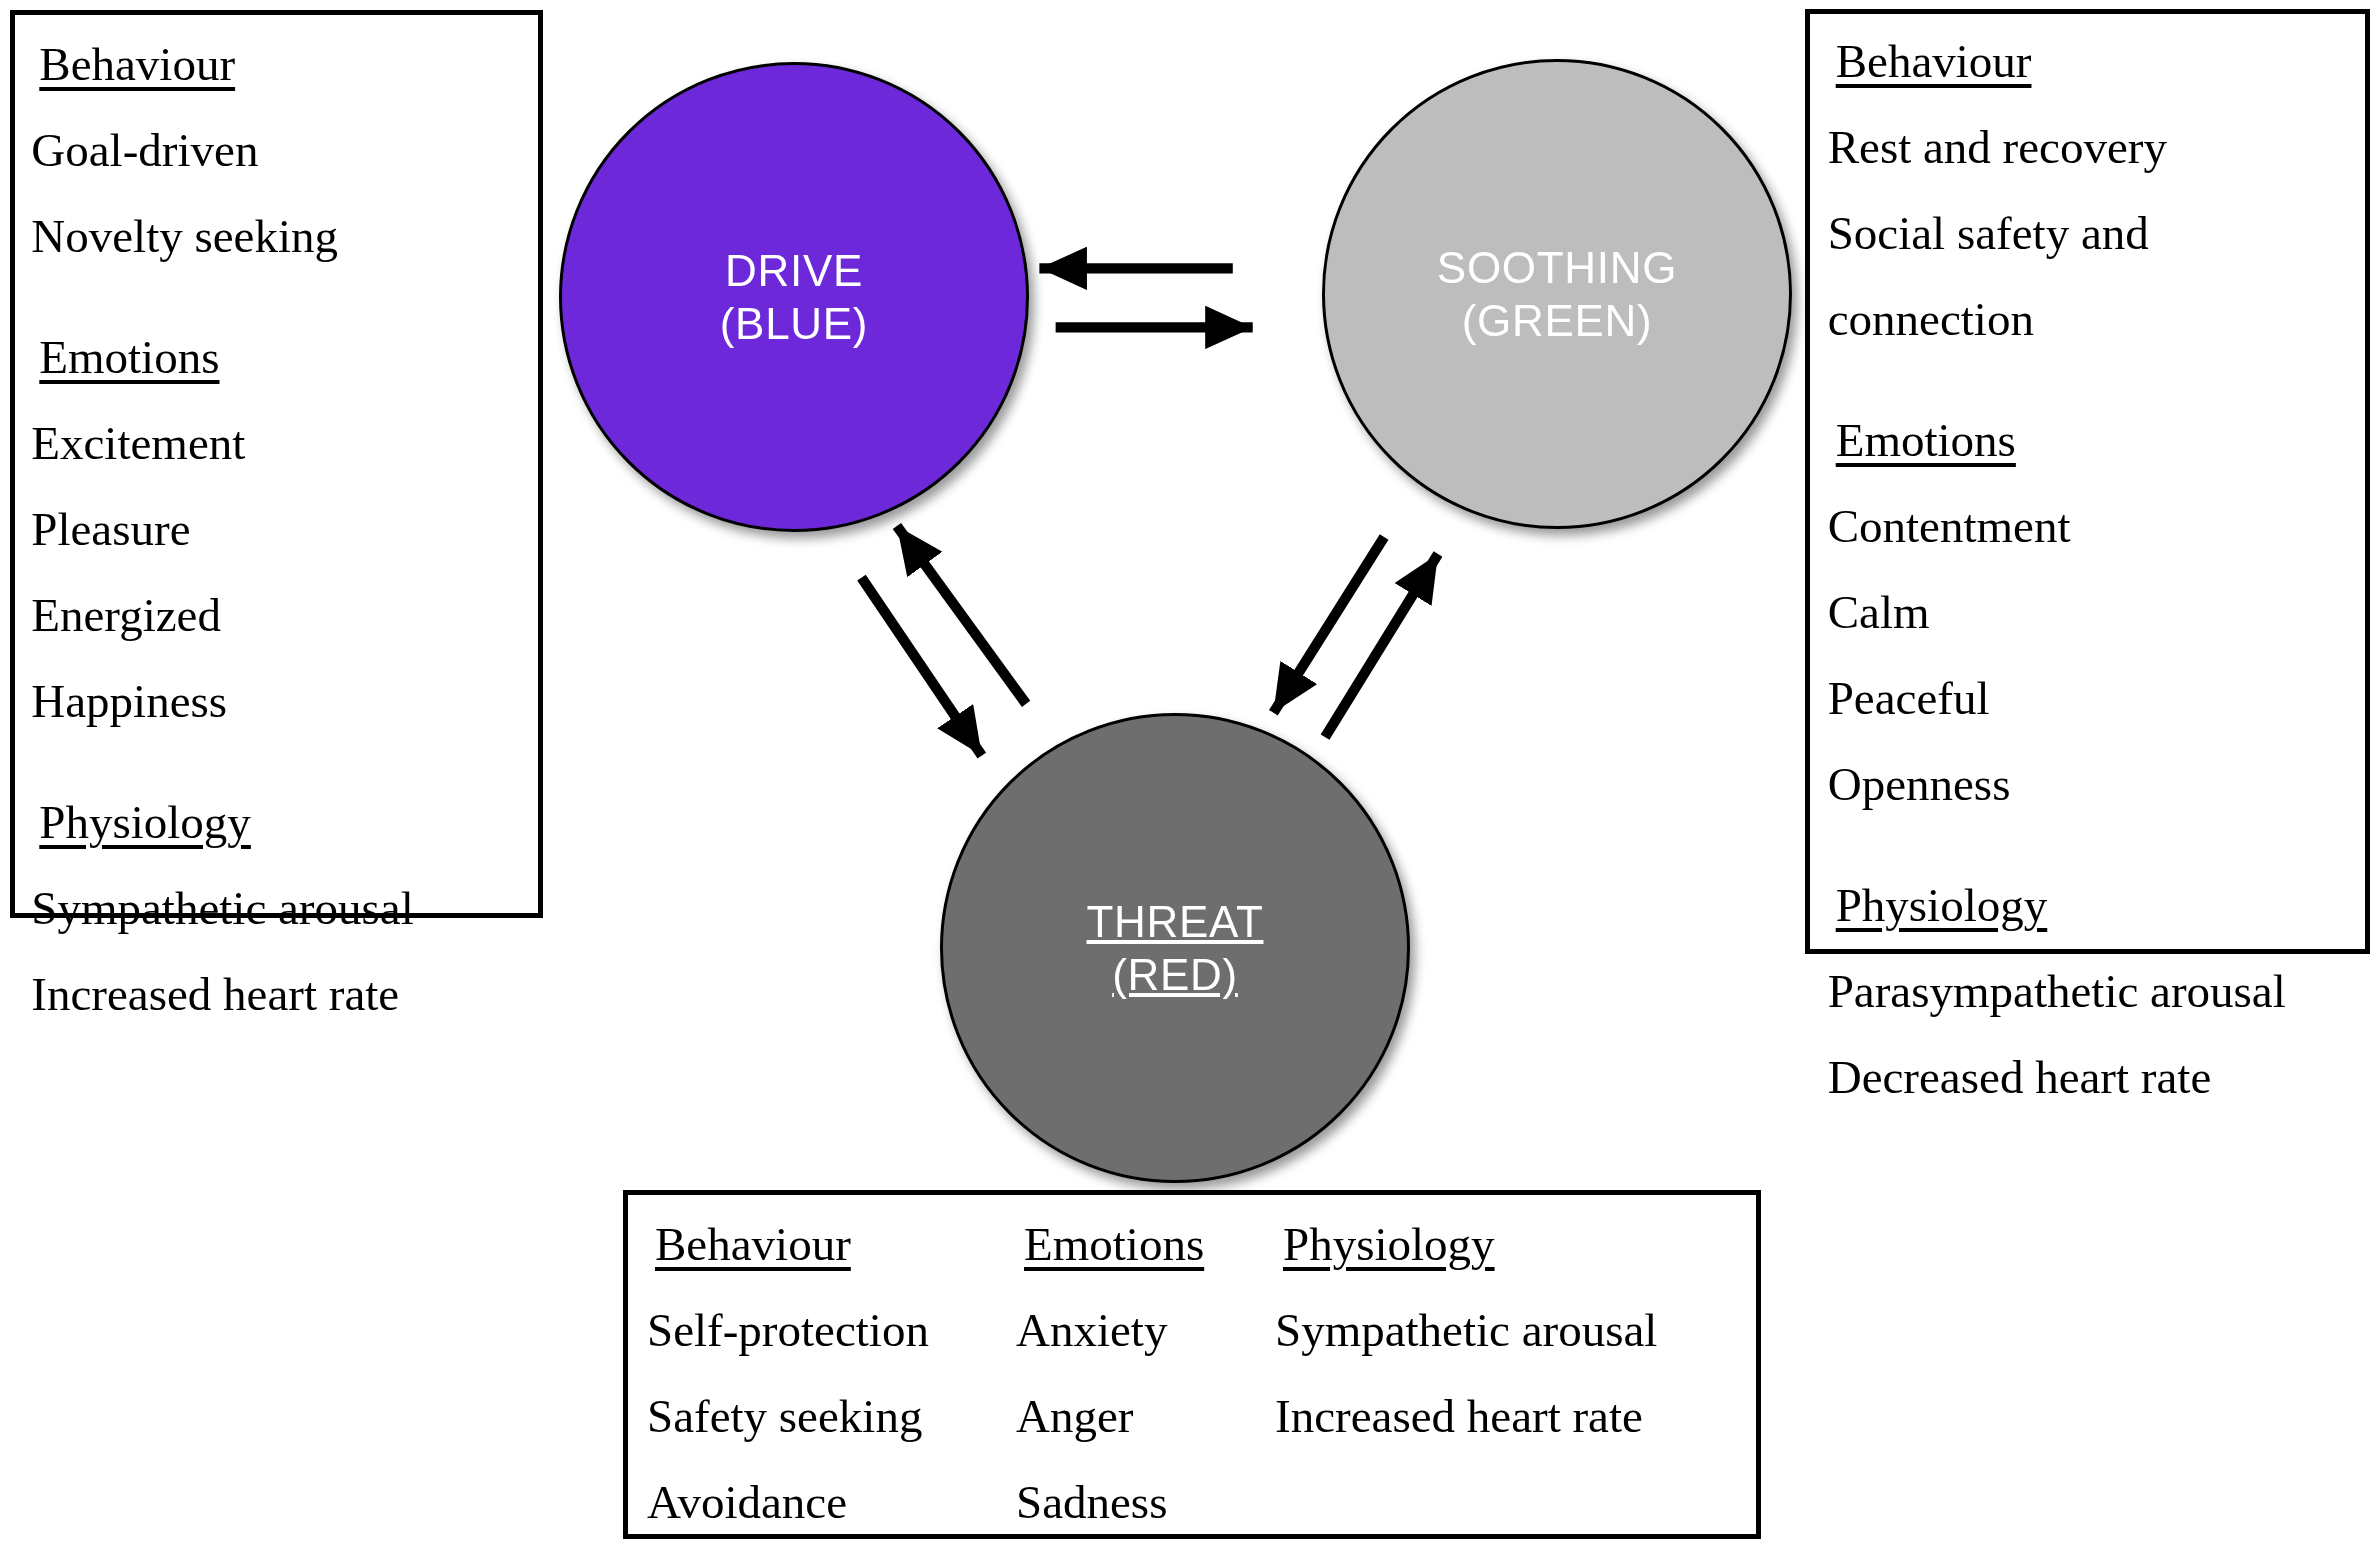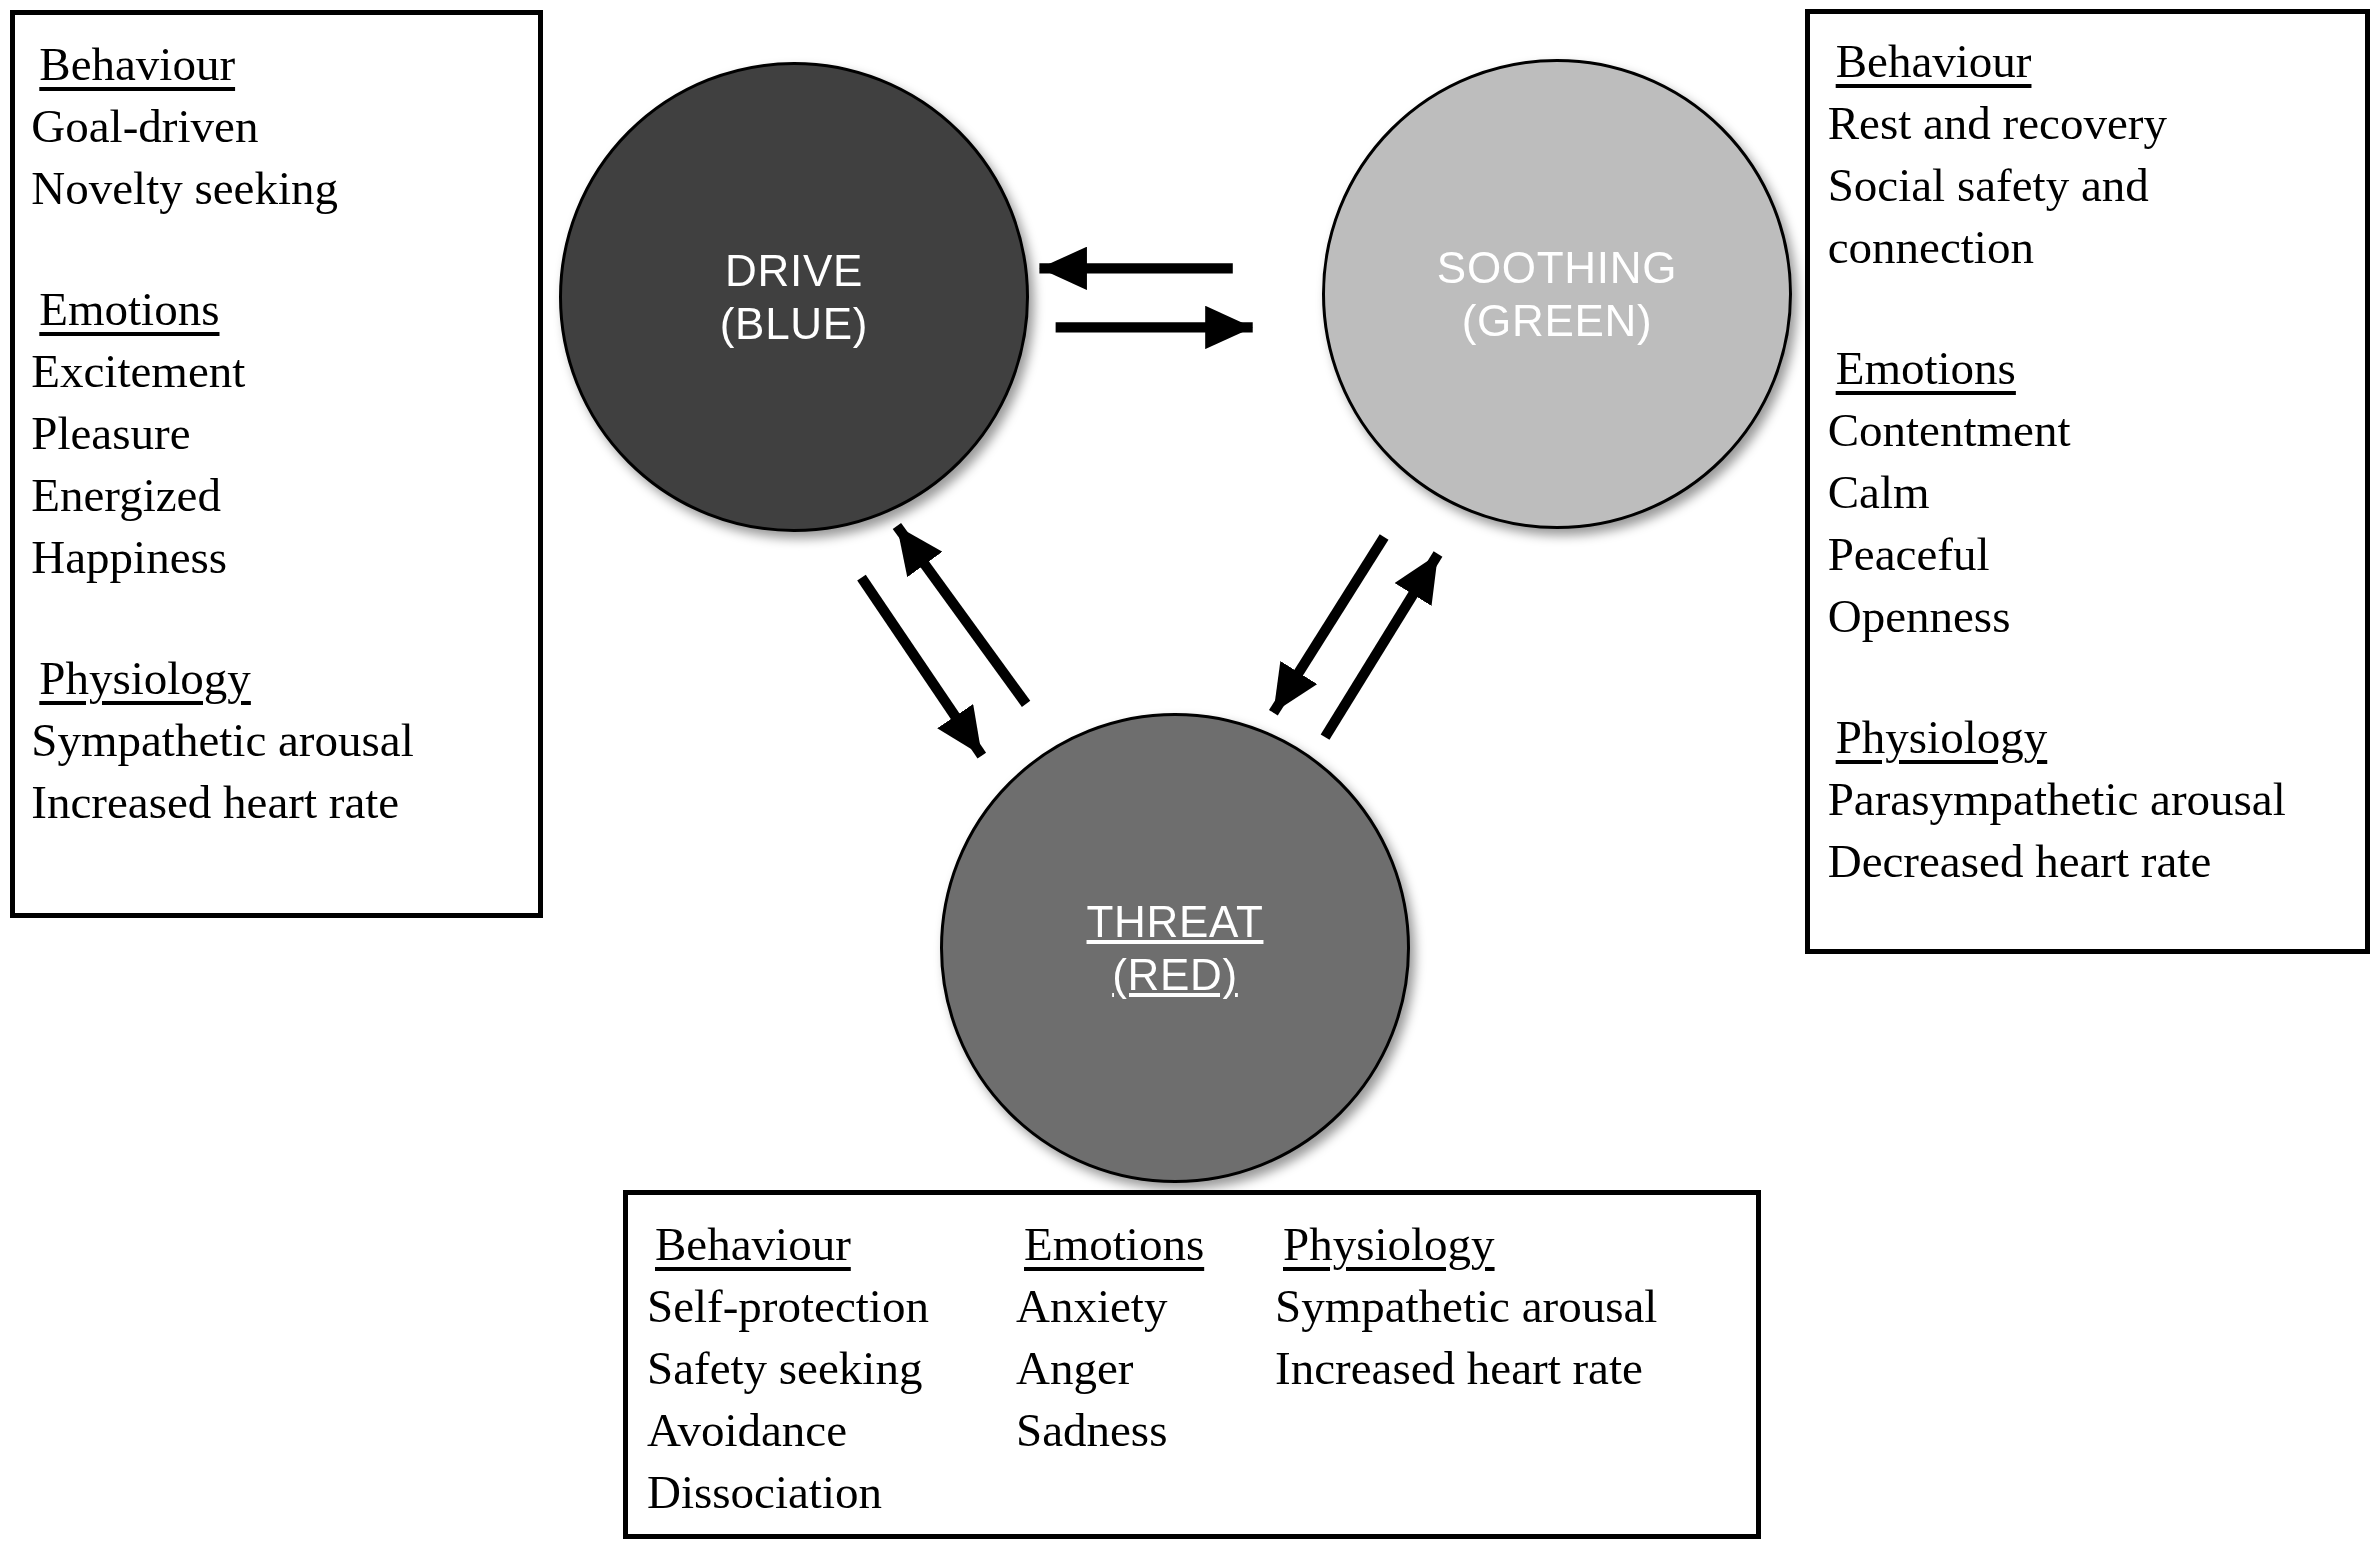--- a/index.html
+++ b/index.html
@@ -16,21 +16,21 @@
   #box-soothing{left:1805px;top:8.9px;   width:565px;  height:945px; padding:16px 7.4px 0 17.7px;}
   #box-threat  {left:623px; top:1190px; width:1138px; height:349px;  padding:17.7px 0 0 0;}
   .section{margin:0;}
   .section + .section{margin-top:59px;}
   .heading{
     text-decoration:underline;
     text-decoration-thickness:3.7px;
     text-underline-offset:6.6px;
     margin-left:8px;
   }
-  .item{white-space:nowrap;}
+  .item{white-space:nowrap;margin-top:24px;}
   
   .col{position:absolute;top:17.7px;}
   #box-threat .col:nth-child(1){left:19px;}
   #box-threat .col:nth-child(2){left:388px;}
   #box-threat .col:nth-child(3){left:647px;}
   
   .circle{
     position:absolute;width:470px;height:470px;border-radius:50%;
     border:3px solid #000;box-sizing:border-box;
     display:flex;flex-direction:column;align-items:center;justify-content:center;
@@ -57,21 +57,21 @@
       </marker>
     </defs>
     <line x1="1670" y1="363" x2="1408" y2="363" marker-end="url(#ah)"></line>
     <line x1="1430" y1="443" x2="1697" y2="443" marker-end="url(#ah)"></line>
     <line x1="1390" y1="953" x2="1215" y2="712" marker-end="url(#ah)"></line>
     <line x1="1167" y1="782" x2="1330" y2="1023" marker-end="url(#ah)"></line>
     <line x1="1875" y1="727" x2="1725" y2="965" marker-end="url(#ah)"></line>
     <line x1="1795" y1="998" x2="1948" y2="750" marker-end="url(#ah)"></line>
   </svg>
 
-  <div class="circle" id="circle-drive" style="background: #404040;">
+  <div class="circle" id="circle-drive" style="background: #6d28d9;">
     <span>DRIVE</span>
     <span>(BLUE)</span>
   </div>
   <div class="circle" id="circle-soothing" style="background: rgb(189, 189, 189);">
     <span>SOOTHING</span>
     <span>(GREEN)</span>
   </div>
   <div class="circle" id="circle-threat" style="background: rgb(110, 110, 110); text-decoration: underline;">
     <span>THREAT</span>
     <span>(RED)</span>

